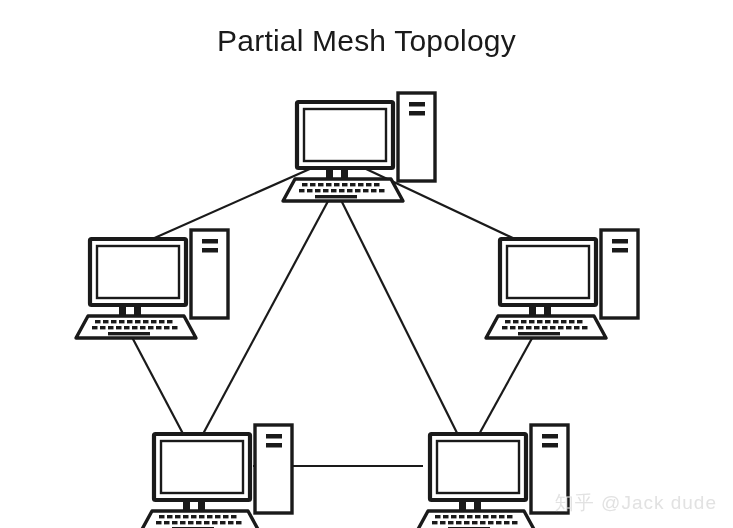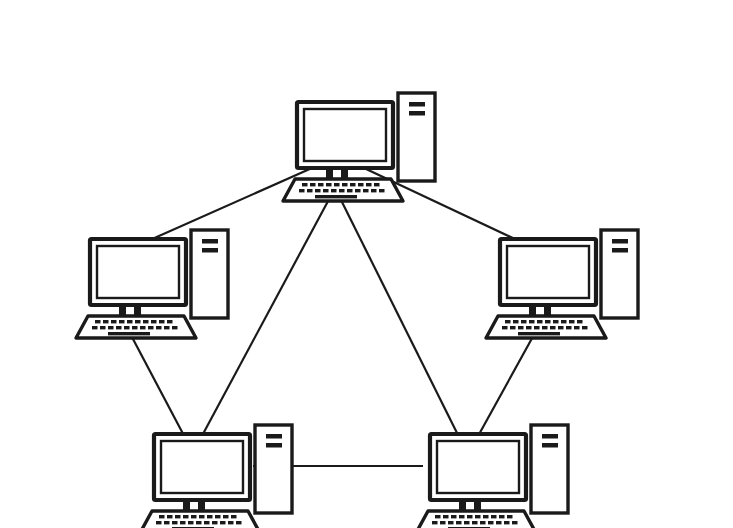--- a/index.html
+++ b/index.html
@@ -47,20 +47,21 @@
     letter-spacing: 1px;
     white-space: nowrap;
     user-select: none;
   }
 </style>
 </head>
 <body>
 
 <div id="diagram-root">
 
+  <div id="diagram-title">Partial Mesh Topology</div>
 
   <svg id="topology-canvas" viewBox="0 0 733 528">
 
     <defs>
 
       <g id="computer-icon">
 
         <rect x="63" y="-47" width="37" height="88" fill="#ffffff" stroke="#1a1a1a" stroke-width="3.4"></rect>
         <rect x="74" y="-38" width="16" height="4.5" fill="#1a1a1a"></rect>
         <rect x="74" y="-29" width="16" height="4.5" fill="#1a1a1a"></rect>
@@ -125,14 +126,15 @@
       </g>
       <g transform="translate(192,472)">
         <use href="#computer-icon"></use>
       </g>
       <g transform="translate(468,472)">
         <use href="#computer-icon"></use>
       </g>
     </g>
   </svg>
 
+  <div id="watermark">知乎 @Jack dude</div>
 
 </div>
 
 </body></html>

